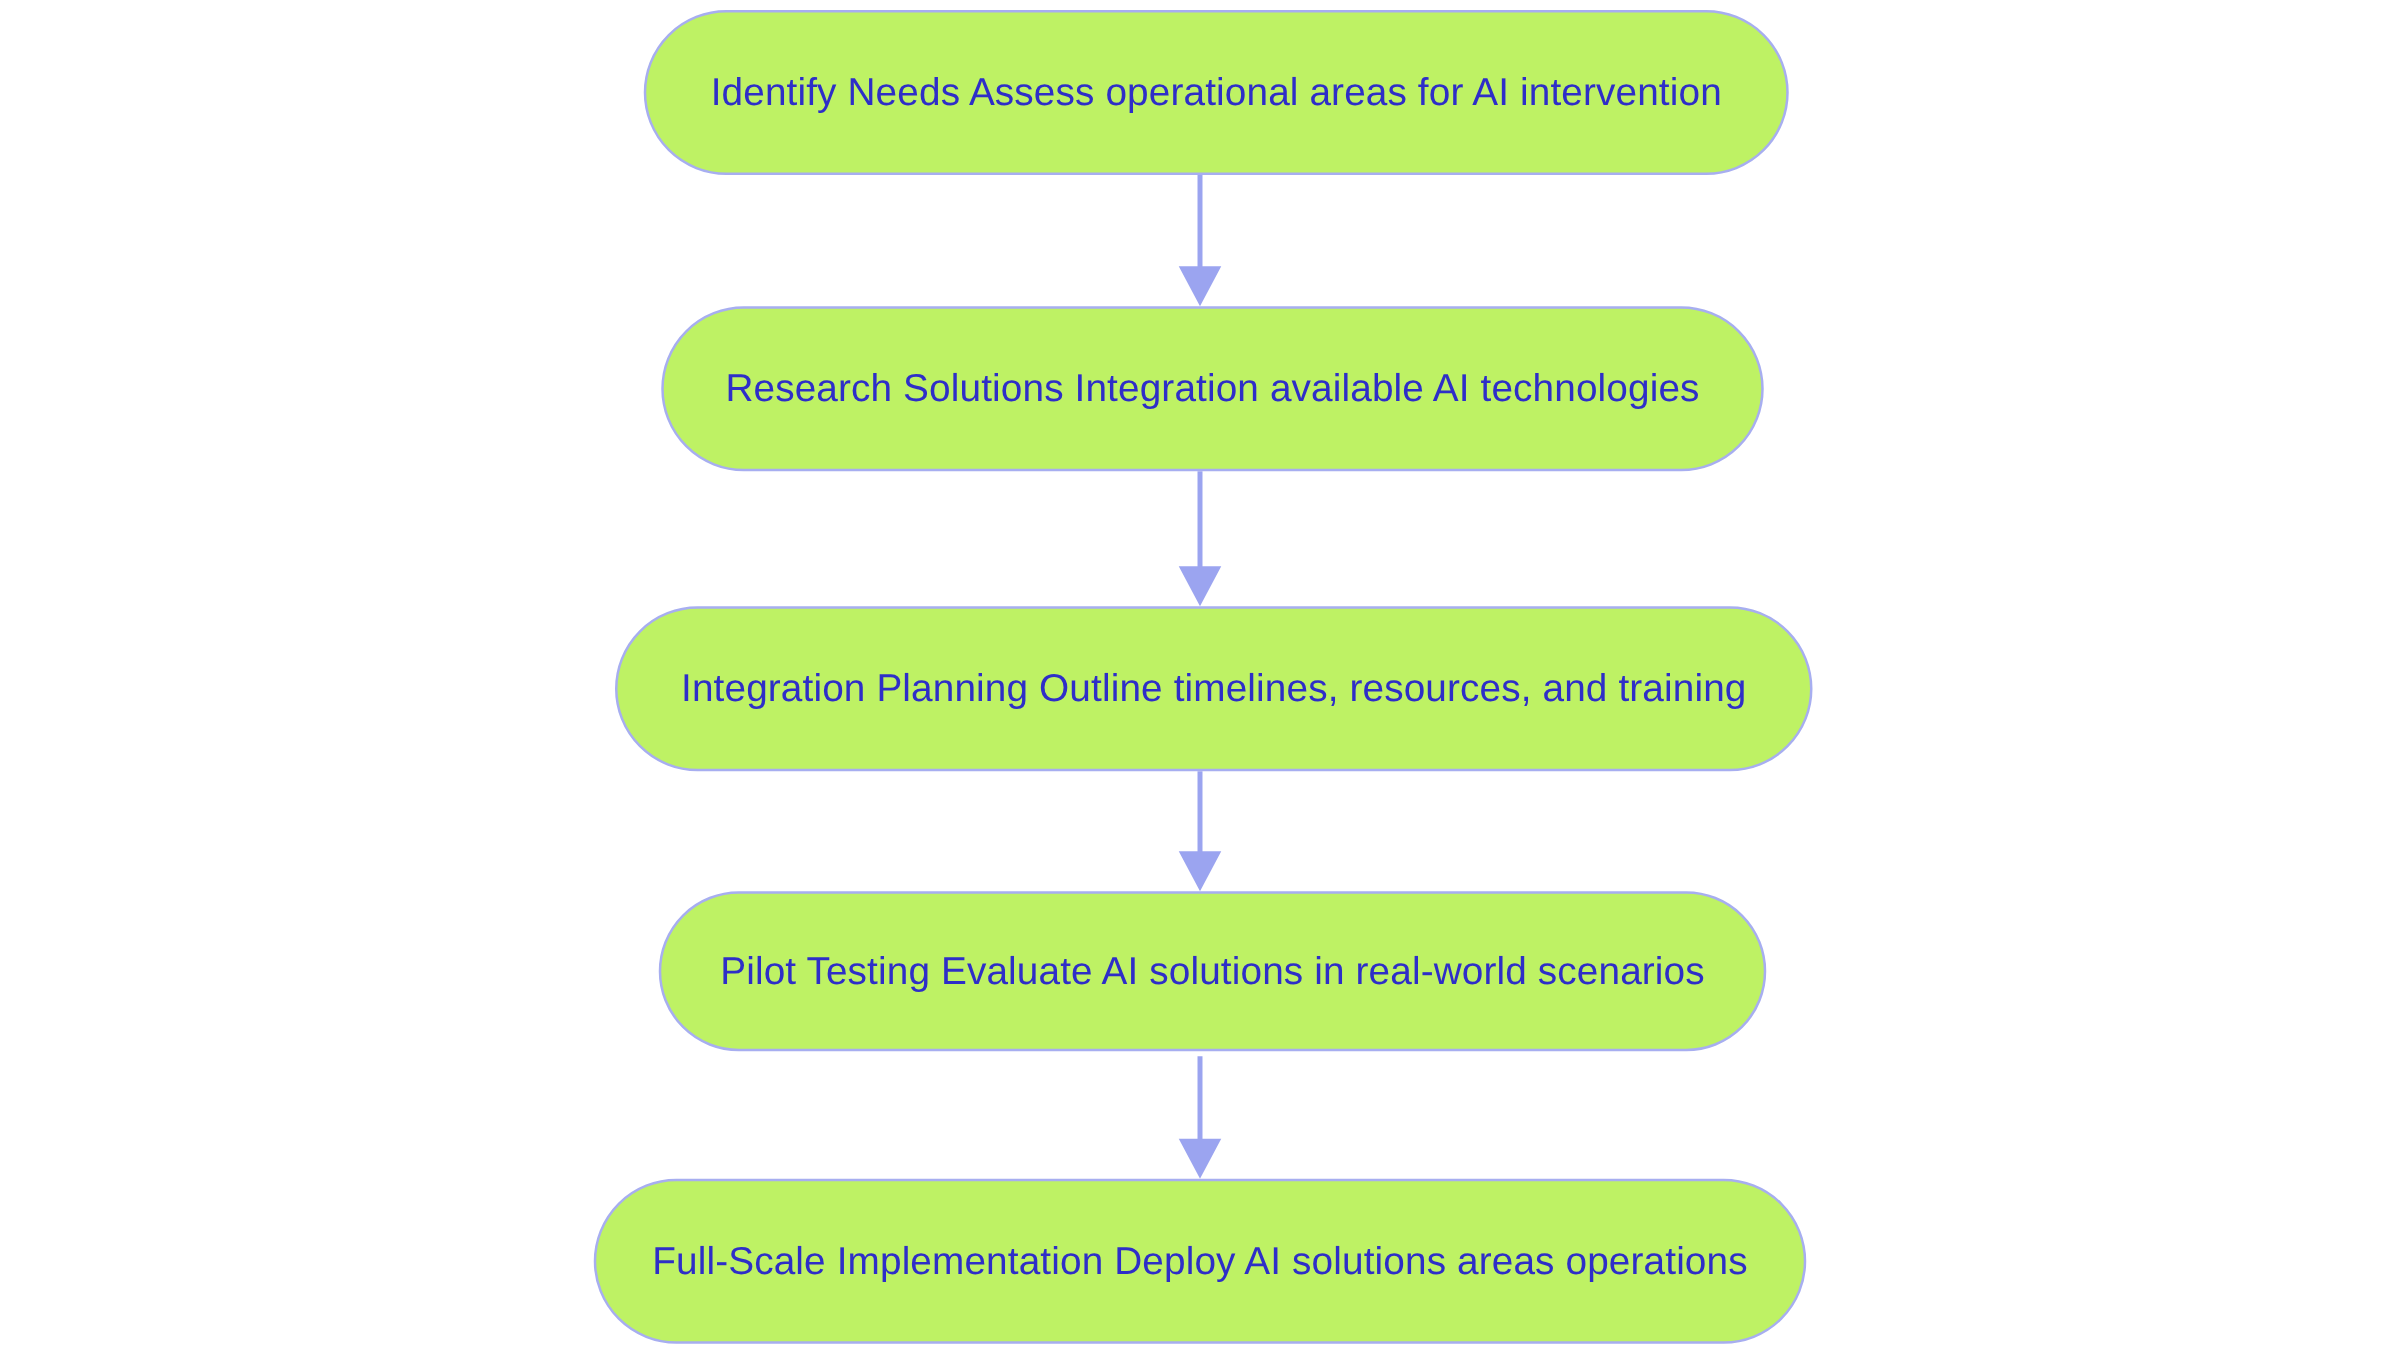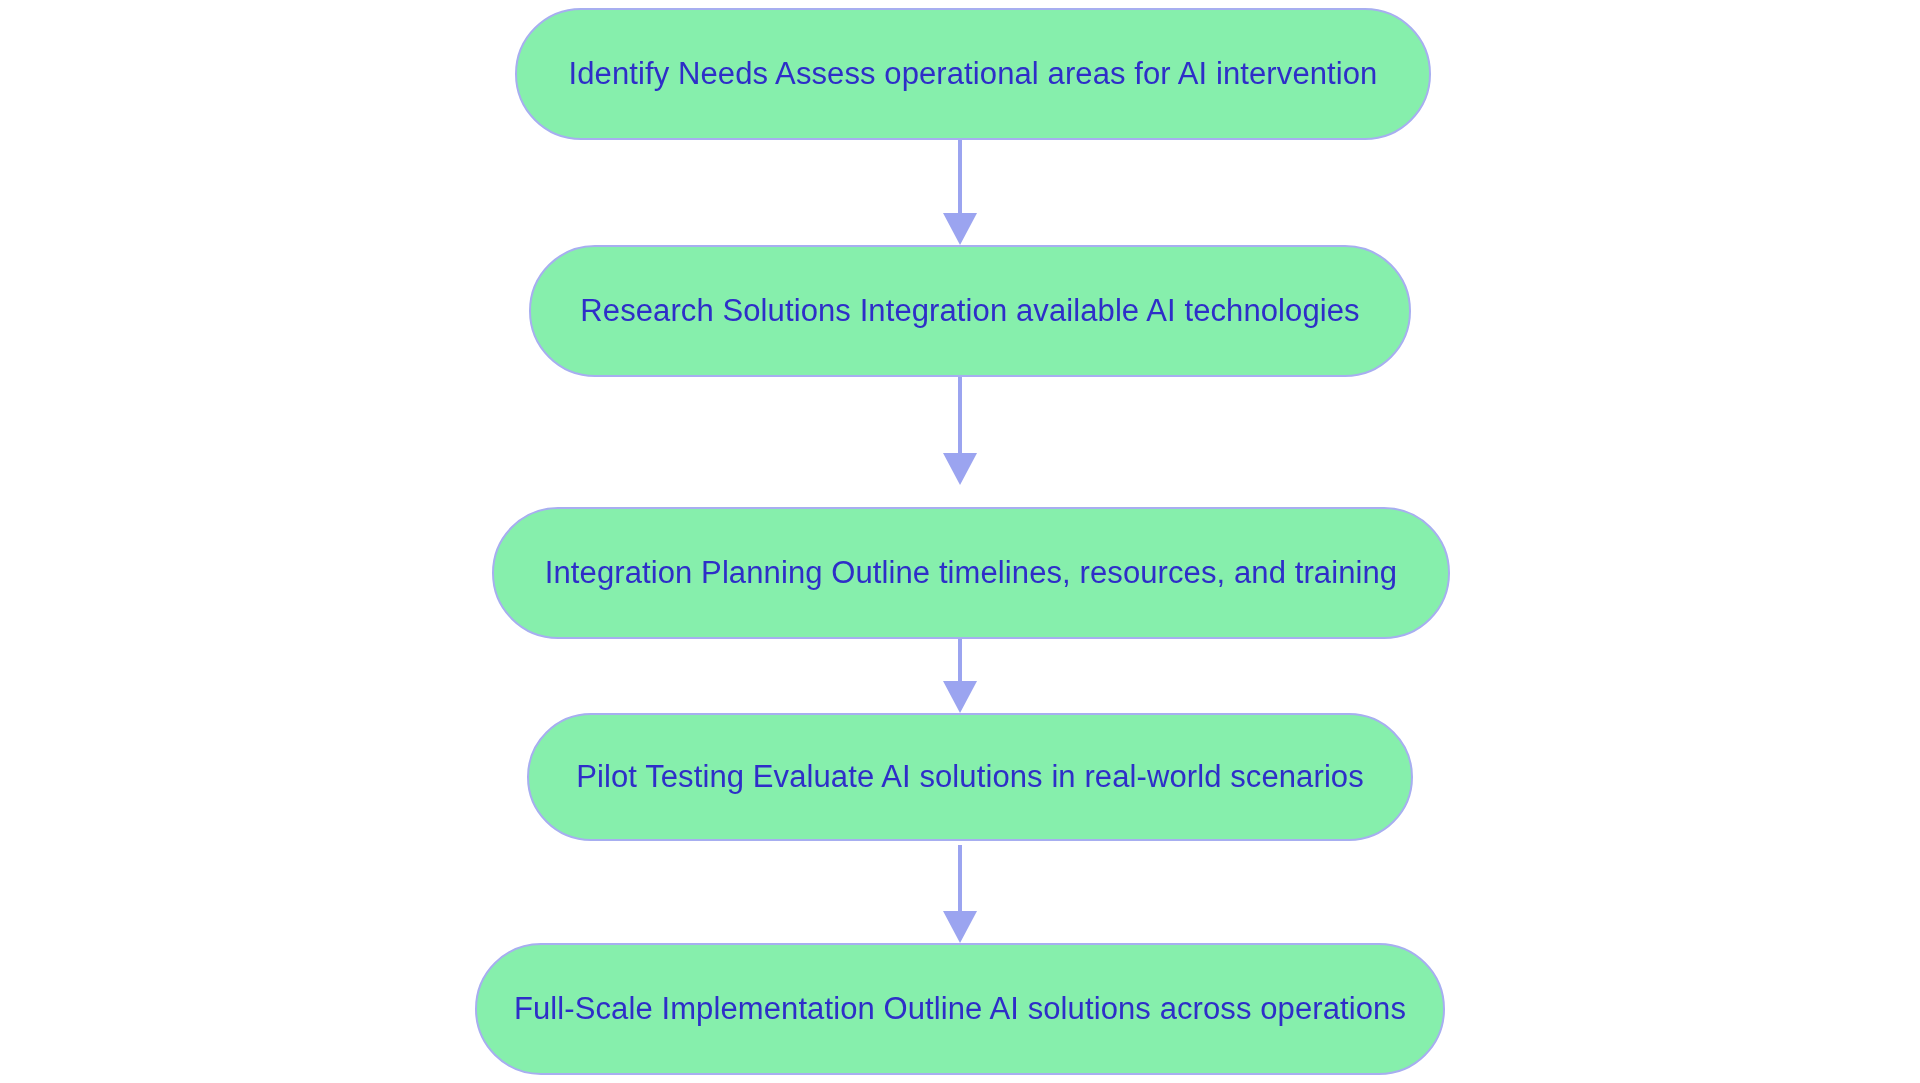--- a/index.html
+++ b/index.html
@@ -16,21 +16,21 @@
   }
   #flowchart-canvas {
     position: relative;
     width: 1920px;
     height: 1083px;
     background: #ffffff;
   }
   .flow-node {
     position: absolute;
     box-sizing: border-box;
-    background: #86efac;
+    background: #bef264;
     border: 2px solid #a7aef0;
     border-radius: 66px;
     display: flex;
     align-items: center;
     justify-content: center;
     text-align: center;
   }
   .flow-node-label {
     color: #2e2ec8;
     font-family: "Liberation Sans", sans-serif;
@@ -53,21 +53,21 @@
     stroke: #9ba4f0;
     stroke-width: 4;
     fill: none;
   }
   .arrow-head {
     fill: #9ba4f0;
   }
   
   #node-0 { left: 515px;  top: 8px;   width: 916px; height: 132px; }
   #node-1 { left: 529px;  top: 245px; width: 882px; height: 132px; }
-  #node-2 { left: 492px;  top: 485px; width: 958px; height: 132px; margin-top: 22px; }
+  #node-2 { left: 492px;  top: 485px; width: 958px; height: 132px; }
   #node-3 { left: 527px;  top: 713px; width: 886px; height: 128px; }
   #node-4 { left: 475px;  top: 943px; width: 970px; height: 132px; }
 </style>
 </head>
 <body>
 
 <div id="flowchart-canvas">
 
   <svg class="flow-arrow" viewBox="0 0 1920 1083" xmlns="http://www.w3.org/2000/svg">
 
@@ -102,16 +102,16 @@
 
   <div class="flow-node" id="node-2">
     <span class="flow-node-label">Integration Planning Outline timelines, resources, and training</span>
   </div>
 
   <div class="flow-node" id="node-3">
     <span class="flow-node-label">Pilot Testing Evaluate AI solutions in real-world scenarios</span>
   </div>
 
   <div class="flow-node" id="node-4">
-    <span class="flow-node-label">Full-Scale Implementation Outline AI solutions across operations</span>
+    <span class="flow-node-label">Full-Scale Implementation Deploy AI solutions areas operations</span>
   </div>
 
 </div>
 
 </body></html>

